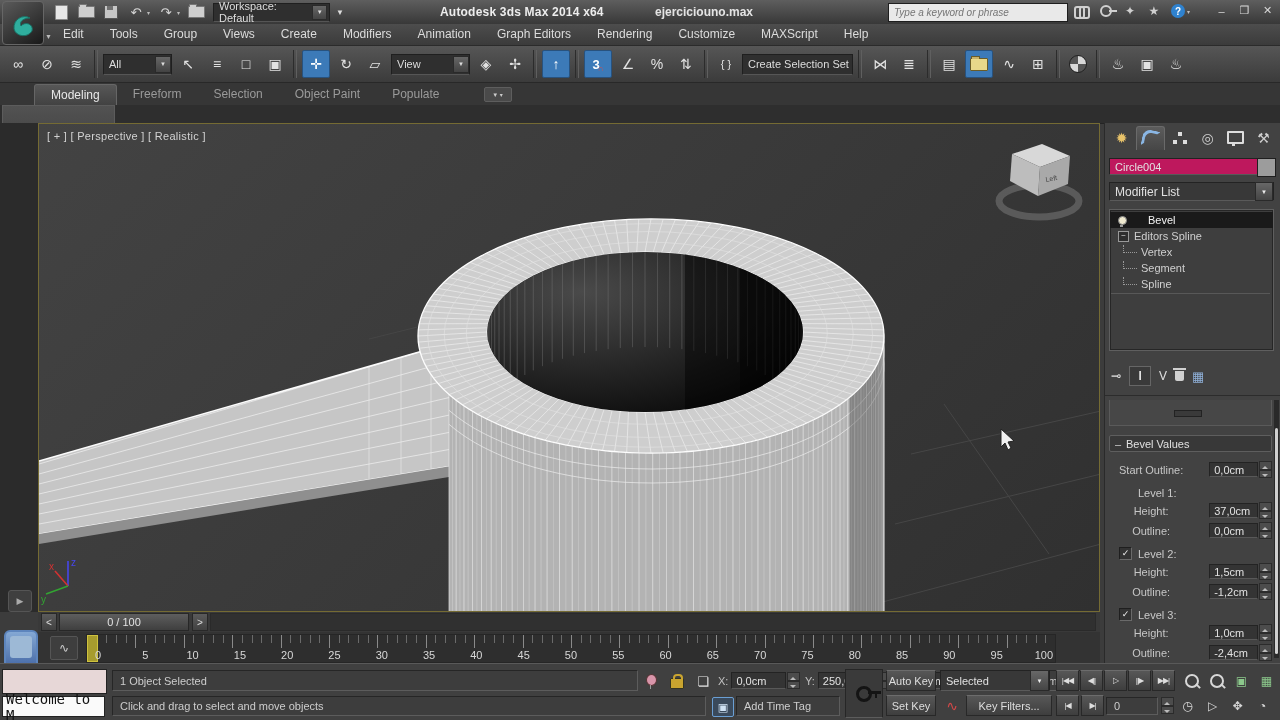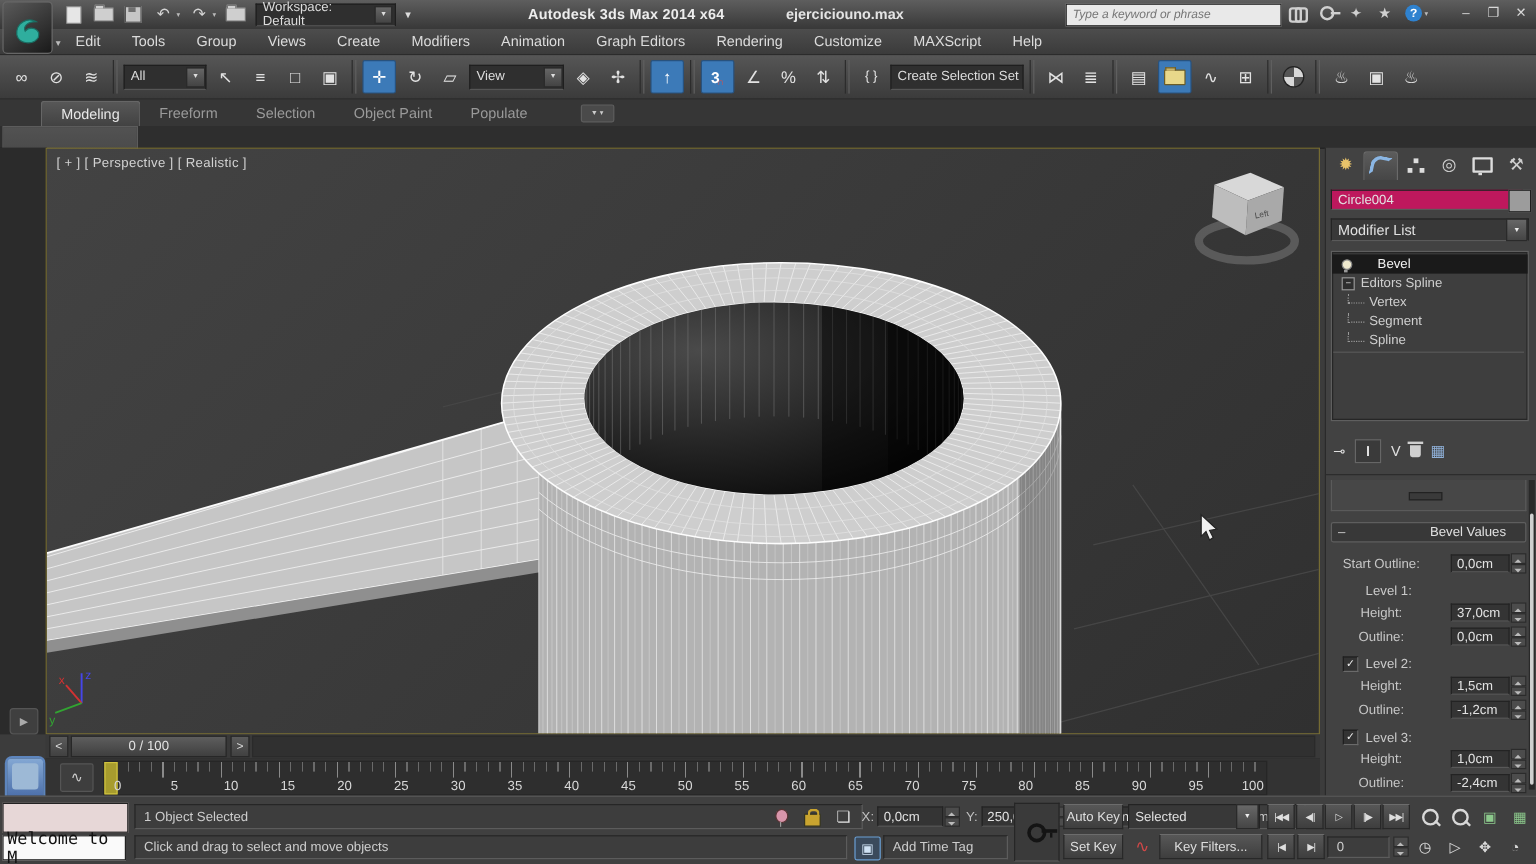--- a/index.html
+++ b/index.html
@@ -134,21 +134,21 @@
   .trash-i{width:9px;height:10px;background:#d0d0d0;border-radius:0 0 2px 2px;position:relative}
   .trash-i::before{content:'';position:absolute;left:-2px;top:-3px;width:13px;height:2px;background:#d0d0d0}
   .cfg-i{color:#8fb0d8;font-size:13px}
   #cp-sep{position:absolute;left:0;top:272px;width:176px;border-top:1px solid #2c2c2c}
   #partial-rollout{position:absolute;left:4px;top:277px;width:163px;height:26px;background:#474747;
     border:1px solid #5a5a5a;border-top:none;box-sizing:border-box}
   #partial-rollout::after{content:'';position:absolute;left:64px;bottom:8px;width:26px;height:5px;background:#3a3a3a;border:1px solid #222}
   #rollout{position:absolute;left:4px;top:312px;width:163px}
   #rollout-hdr{height:15px;background:#383838;border:1px solid #5e5e5e;border-radius:2px;display:flex;align-items:center;color:#e0e0e0}
   #rollout-hdr .minus{width:16px;text-align:center;color:#ccc}
-  #rollout-hdr .rtitle{flex:1;text-align:right;margin-right:16px}
+  #rollout-hdr .rtitle{flex:1;text-align:left;margin-right:16px}
   .num-row{display:flex;align-items:center;margin-top:3px}
   .num-row .nlabel{width:86px;text-align:center;margin-right:16px;color:#c6c6c6}
   .nfield{width:50px;height:15px;background:#343434;border:1px solid #232323;border-bottom-color:#585858;
     color:#e2e2e2;display:flex;align-items:center;padding-left:4px;box-sizing:border-box}
   .sp{width:13px;height:17px;display:flex;flex-direction:column;margin-left:1px}
   .sp b{flex:1;background:#4c4c4c;border:1px solid #2b2b2b;position:relative}
   .sp b.up::after{content:'';position:absolute;left:2px;top:1px;border:3px solid transparent;border-bottom-color:#bbb}
   .sp b.dn::after{content:'';position:absolute;left:2px;top:3px;border:3px solid transparent;border-top-color:#bbb}
   .lvl-head{display:flex;align-items:center;margin-top:8px;padding-left:10px;color:#cacaca}
   .lvl-head .cb{visibility:hidden;width:11px;height:11px;background:#333;border:1px solid #1f1f1f;
@@ -176,21 +176,21 @@
   #frame-marker{position:absolute;left:0px;top:0px;width:9px;height:25px;background:#a79c2e;border:1px solid #cfc23e}
   
   #statusbar{position:absolute;left:0;top:663px;width:1280px;height:57px;background:#404040;border-top:1px solid #595959}
   .sunken{background:#3d3d3d;border:1px solid #262626;border-bottom-color:#5c5c5c;border-right-color:#5c5c5c;
     display:flex;align-items:center;padding-left:7px;box-sizing:border-box;color:#cdcdcd}
   .raised{background:linear-gradient(#575757,#3e3e3e);border:1px solid #282828;border-top-color:#6c6c6c;
     display:flex;align-items:center;justify-content:center;color:#dedede;box-sizing:border-box}
   #listener-pink{position:absolute;left:2px;top:5px;width:103px;height:23px;background:#e7d7d7;border:1px solid #222}
   #listener-white{position:absolute;left:2px;top:32px;width:103px;height:21px;background:#fafafa;border:1px solid #222;
     color:#111;font-family:"DejaVu Sans Mono","Liberation Mono",monospace;font-size:14px;display:flex;align-items:center;padding-left:3px;box-sizing:border-box}
-  #status-field{position:absolute;left:112px;top:6px;width:607px;height:21px}
+  #status-field{position:absolute;left:112px;top:6px;width:526px;height:21px}
   #prompt-field{position:absolute;left:112px;top:32px;width:594px;height:20px}
   #isolate-ico{position:absolute;left:646px;top:10px;width:10px;height:15px}
   #isolate-ico::before{content:'';position:absolute;left:0;top:0;width:9px;height:10px;border-radius:50%;background:#d895aa;border:1px solid #533}
   #isolate-ico::after{content:'';position:absolute;left:4px;top:11px;width:1px;height:4px;background:#999}
   #lock-ico{position:absolute;left:670px;top:14px;width:12px;height:9px;background:#c9a42f;border:1px solid #332;border-radius:1px}
   #lock-ico::before{content:'';position:absolute;left:2px;top:-5px;width:6px;height:5px;border:2px solid #c9a42f;border-bottom:none;border-radius:4px 4px 0 0}
   #absoff-ico{position:absolute;left:694px;top:8px;width:18px;height:18px;color:#e0e0e0;font-size:13px;display:flex;align-items:center;justify-content:center}
   .coord{position:absolute;top:8px;display:flex;align-items:center;color:#c0c0c0}
   .coord .nfield{width:55px;height:17px}
   .coord .sp{height:17px}

